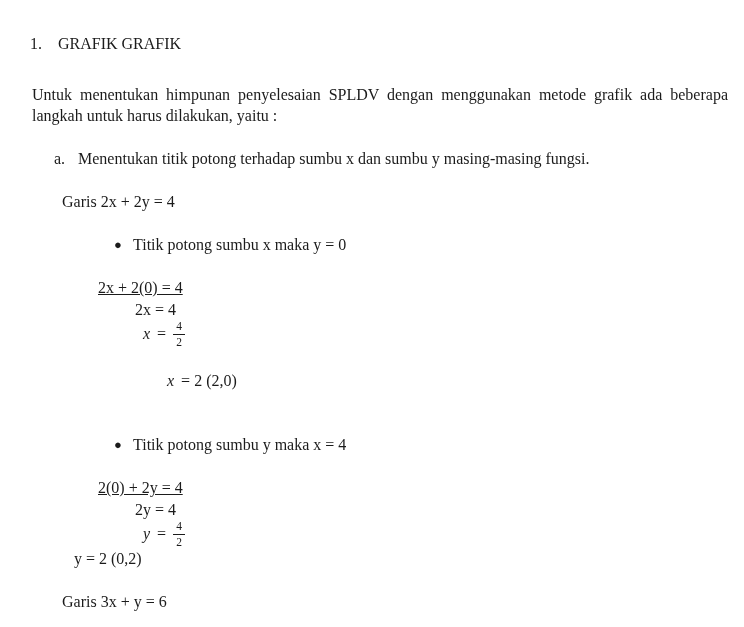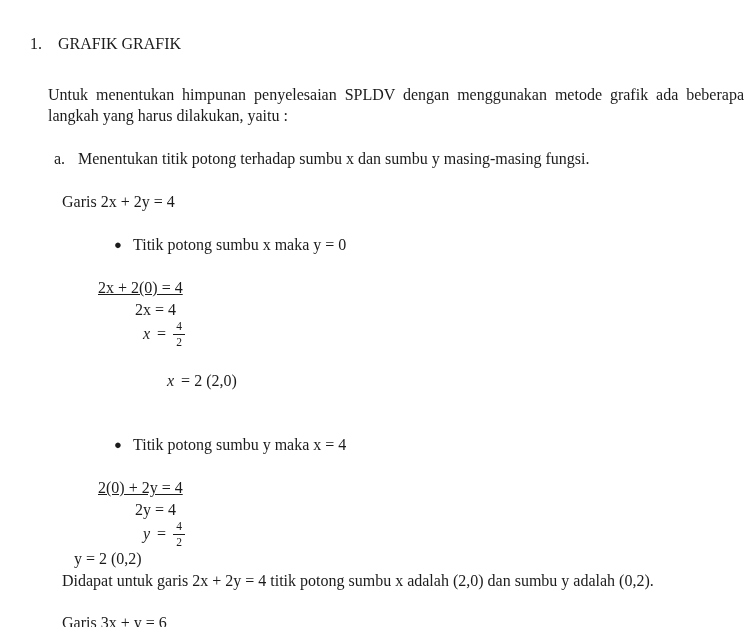--- a/index.html
+++ b/index.html
@@ -28,21 +28,21 @@
   .heading-row {
     margin-left: 14px;
     margin-bottom: 8px;
   }
   .heading-row .h-num {
     display: inline-block;
     width: 28px;
   }
   
   .intro {
-    margin-left: 48px;
+    margin-left: 32px;
     width: 696px;
   }
   .intro .j {
     text-align: justify;
     text-align-last: justify;
   }
   
   .item-a {
     margin-left: 38px;
   }
@@ -108,21 +108,21 @@
 <body>
 
 <div class="doc">
 
   <div class="line heading-row">
     <span class="h-num">1.</span><span>GRAFIK GRAFIK</span>
   </div>
 
   <div class="intro">
     <div class="line j">Untuk menentukan himpunan penyelesaian SPLDV dengan menggunakan metode grafik ada beberapa</div>
-    <div class="line">langkah yang harus dilakukan, yaitu :</div>
+    <div class="line">langkah untuk harus dilakukan, yaitu :</div>
   </div>
 
   <div class="line item-a">
     <span class="a-marker">a.</span><span>Menentukan titik potong terhadap sumbu x dan sumbu y masing-masing fungsi.</span>
   </div>
 
   <div>
 
     <div class="line lvl2">Garis 2x + 2y = 4</div>
 
@@ -151,21 +151,20 @@
     <div class="frac-row eq3 math">
       <span class="var">y</span>
         <span class="mid">=</span>
         <span class="frac">
           <span class="fr-num">4</span>
           <span class="fr-den">2</span>
         </span>
     </div>
     <div class="line eq4">y = 2 (0,2)</div>
 
-    <div class="line lvl2">Didapat untuk garis 2x + 2y = 4 titik potong sumbu x adalah (2,0) dan sumbu y adalah (0,2).</div>
   </div>
 
   <div class="gap"></div>
 
   <div>
 
     <div class="line lvl2">Garis 3x + y = 6</div>
 
   </div>
 

